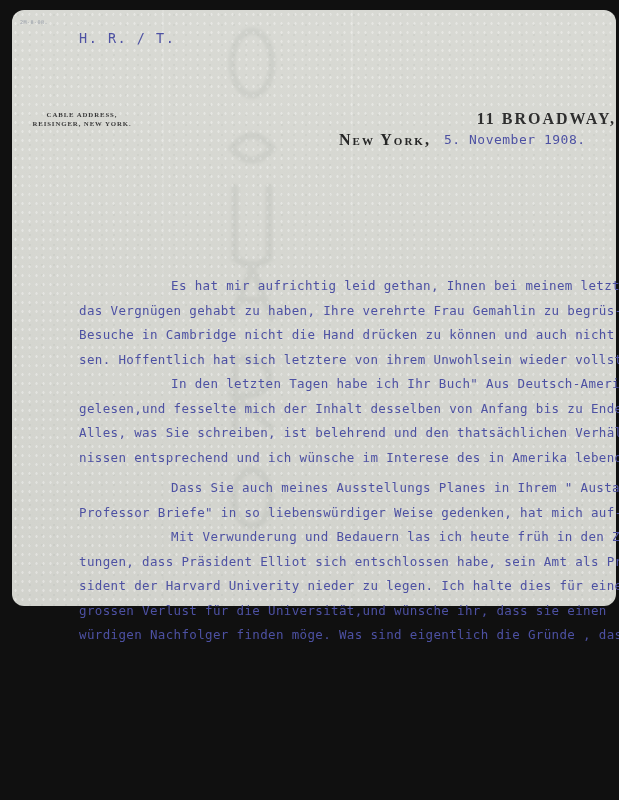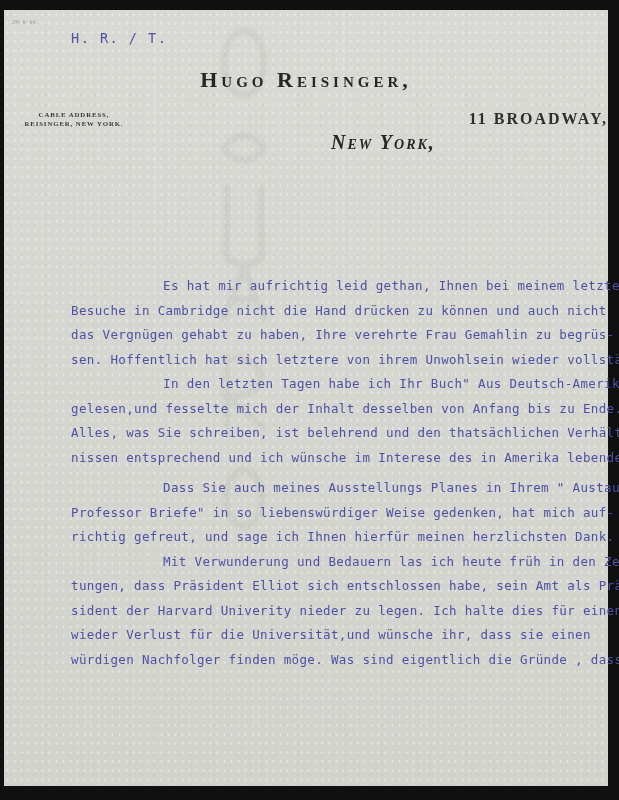--- a/index.html
+++ b/index.html
@@ -1,18 +1,18 @@
 <!DOCTYPE html>
 <html><head>
 <meta charset="utf-8">
 <style>
   html,body{margin:0;padding:0;background:#0c0c0c;}
   .scan{position:relative;width:619px;height:800px;background:#101010;overflow:hidden;
         font-family:"Liberation Serif", serif;}
-  .paper{position:absolute;left:4px;top:10px;width:604px;height:776px;border-radius:0;
+  .paper{position:absolute;left:12px;top:10px;width:604px;height:596px;border-radius:12px;
          background-color:#d6d7d1;
          background-image:
            radial-gradient(rgba(255,255,255,0.35) 0.8px, transparent 1.4px),
            radial-gradient(rgba(110,120,112,0.07) 0.9px, transparent 1.5px),
            linear-gradient(180deg, rgba(255,255,255,0.06), rgba(0,0,0,0.02));
          background-size:7px 9px, 12px 10px, 100% 100%;}
   .crease{position:absolute;top:0;width:2px;height:100%;
           background:linear-gradient(180deg, rgba(255,255,255,0.35), rgba(160,165,158,0.18));
           opacity:0.35;}
   .crease.c1{left:150px;} .crease.c2{left:339px;}
@@ -26,21 +26,21 @@
   .lh-name{position:absolute;left:0;top:57px;width:100%;text-align:center;
            font-variant:small-caps;font-size:22px;letter-spacing:4px;color:#262626;
            font-weight:bold;}
   .lh-street{position:absolute;left:0;top:100px;width:100%;text-align:right;
              font-size:16px;letter-spacing:2px;color:#2e2e2e;font-weight:bold;
              text-transform:uppercase;}
   .cable{position:absolute;left:0px;top:100px;width:140px;text-align:center;
          font-size:6.8px;letter-spacing:0.9px;color:#3a3a3a;line-height:9px;
          text-transform:uppercase;font-weight:bold;}
   .dateline-city{position:absolute;left:327px;top:121px;font-variant:small-caps;
-                 font-size:20px;letter-spacing:2px;color:#262626;font-weight:bold;font-style:italic;}
+                 font-size:16px;letter-spacing:2px;color:#262626;font-weight:bold;}
   .dateline-date{position:absolute;left:432px;top:122px;font-size:13px;letter-spacing:0.5px;}
   .salutation{position:absolute;left:67px;top:219px;font-size:12.5px;letter-spacing:0.4px;}
   .body-lines{position:absolute;left:67px;top:268px;width:525px;font-size:12.5px;
               letter-spacing:0.35px;}
   .line{height:24.5px;line-height:16px;white-space:pre;}
   .indent{padding-left:92px;}
   .pgap{margin-top:6px;}
 </style>
 </head>
 <body>
@@ -58,45 +58,44 @@
         <ellipse cx="35" cy="480" rx="18" ry="28"></ellipse>
       </g>
     </svg>
     <div class="crease c1"></div>
     <div class="crease c2"></div>
 
     <div class="corner-mark">2M-8-08.</div>
 
     <div class="typed initials">H. R. / T.</div>
 
-    <div class="lh-name">Hugo Reisinger,</div>
 
     <div class="lh-street">11 Broadway,</div>
 
     <div class="cable">
       <div>Cable Address,</div>
       <div>Reisinger, New York.</div>
     </div>
 
     <div class="dateline-city">New York,</div>
+    <div class="typed dateline-date">5. November 1908.</div>
 
 
     <div class="typed body-lines">
       <div class="line indent">Es hat mir aufrichtig leid gethan, Ihnen bei meinem letzten</div>
+      <div class="line">das Vergnügen gehabt zu haben, Ihre verehrte Frau Gemahlin zu begrüs-</div>
       <div class="line">Besuche in Cambridge nicht die Hand drücken zu können und auch nicht</div>
-      <div class="line">das Vergnügen gehabt zu haben, Ihre verehrte Frau Gemahlin zu begrüs-</div>
       <div class="line">sen. Hoffentlich hat sich letztere von ihrem Unwohlsein wieder vollstän</div>
       <div class="line indent">In den letzten Tagen habe ich Ihr Buch" Aus Deutsch-Amerika"</div>
       <div class="line">gelesen,und fesselte mich der Inhalt desselben von Anfang bis zu Ende.</div>
       <div class="line">Alles, was Sie schreiben, ist belehrend und den thatsächlichen Verhält-</div>
       <div class="line">nissen entsprechend und ich wünsche im Interese des in Amerika lebenden</div>
       <div class="line indent pgap">Dass Sie auch meines Ausstellungs Planes in Ihrem " Austausch</div>
       <div class="line">Professor Briefe" in so liebenswürdiger Weise gedenken, hat mich auf-</div>
-      <div class="line">richtig gefreut, und sage ich Ihnen hierfür meinen herzlichsten Dank.</div>
       <div class="line indent">Mit Verwunderung und Bedauern las ich heute früh in den Zei-</div>
       <div class="line">tungen, dass Präsident Elliot sich entschlossen habe, sein Amt als Prä-</div>
       <div class="line">sident der Harvard Univerity nieder zu legen. Ich halte dies für einen</div>
-      <div class="line">wieder Verlust für die Universität,und wünsche ihr, dass sie einen</div>
+      <div class="line">grossen Verlust für die Universität,und wünsche ihr, dass sie einen</div>
       <div class="line">würdigen Nachfolger finden möge. Was sind eigentlich die Gründe , dass</div>
     </div>
 
   </div>
 </div>
 
 </body></html>

